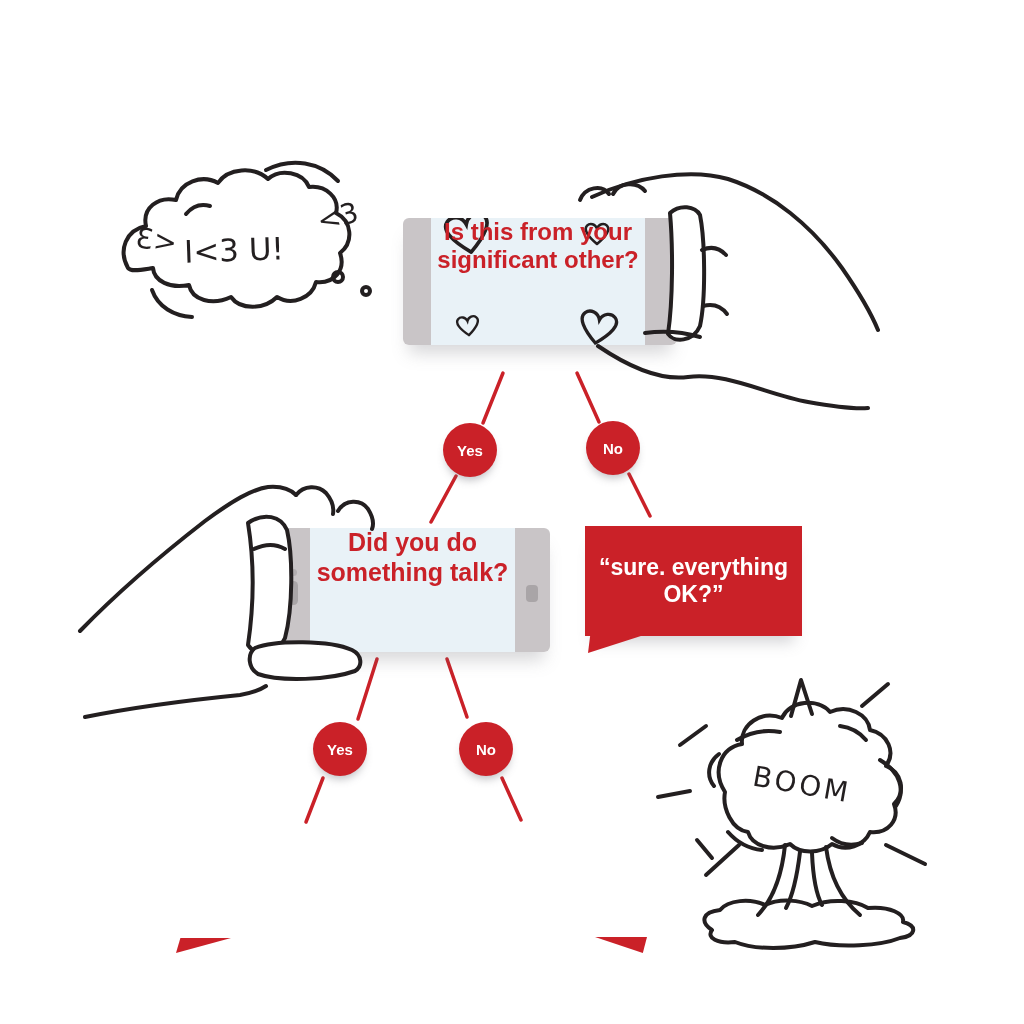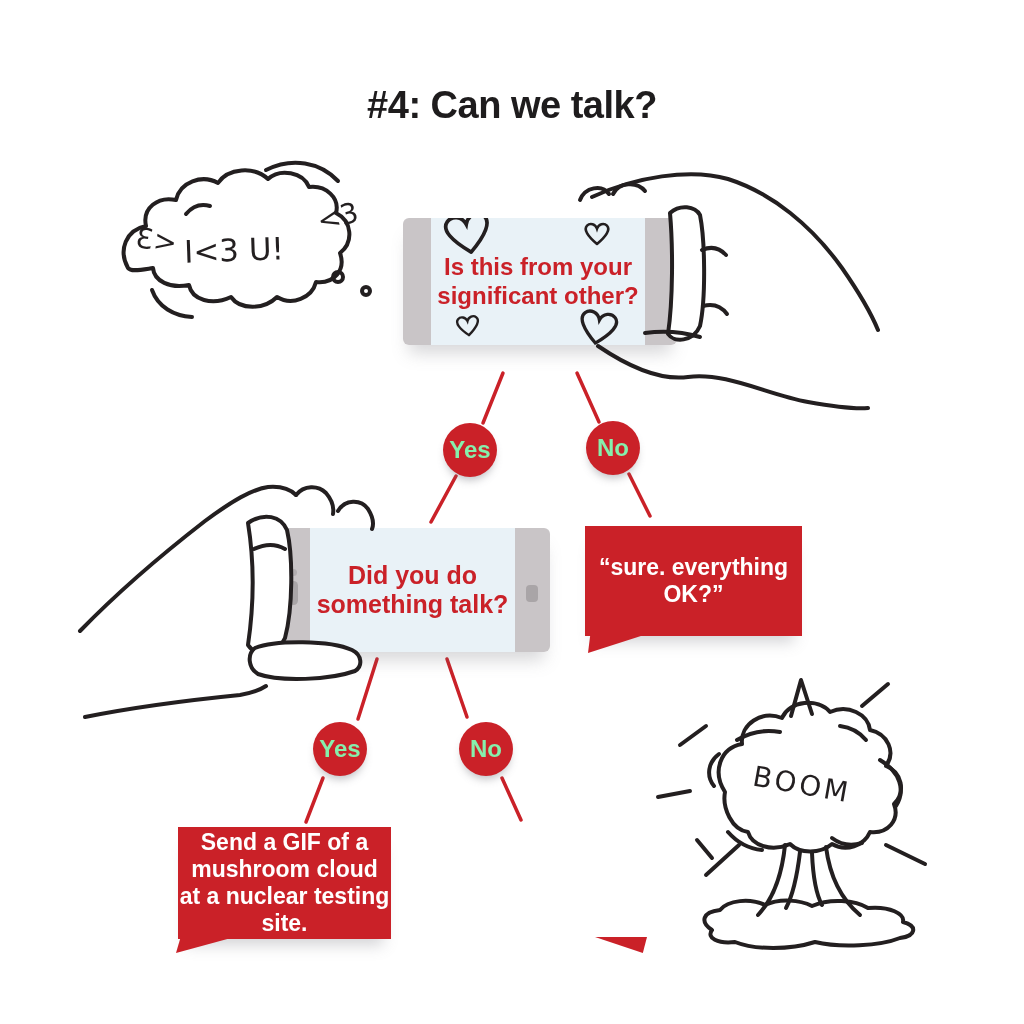--- a/index.html
+++ b/index.html
@@ -21,34 +21,34 @@
   .redline{stroke:#ca2128;stroke-width:3.5;fill:none;stroke-linecap:round;}
   
   .phone{
     display:flex;border-radius:6px;overflow:hidden;z-index:2;
     box-shadow:0 14px 16px -6px rgba(110,110,120,0.28);
   }
   #phone1{left:403px;top:218px;width:274px;height:127px;}
   #phone2{left:277px;top:528px;width:273px;height:124px;}
   .bezel{background:#c9c5c7;position:relative;flex:0 0 auto;}
   .screen{background:#e9f2f7;position:relative;flex:1 1 auto;overflow:hidden;
-    display:flex;align-items:center;justify-content:center;}
+    display:flex;align-items:flex-start;justify-content:center;}
   .screen-text{
     color:#ca2128;font-weight:bold;font-size:24px;line-height:1.18;text-align:center;
     width:100%;padding:0 2px;z-index:2;position:relative;
   }
   #phone2 .screen-text{font-size:25px;}
   .cam-dot{position:absolute;width:7px;height:7px;border-radius:50%;background:#b2aeb0;left:13px;top:41px;}
   .speaker-bar{position:absolute;width:9px;height:24px;border-radius:5px;background:#a9a5a7;left:12px;top:53px;}
   .home-btn{position:absolute;width:12px;height:17px;border-radius:4px;background:#a9a5a7;left:11px;top:57px;}
   .heart{position:absolute;z-index:1;}
   
   .badge{
-    width:54px;height:54px;border-radius:50%;background:#ca2128;color:#86efac;
-    font-weight:bold;font-size:24px;display:flex;align-items:center;justify-content:center;
+    width:54px;height:54px;border-radius:50%;background:#ca2128;color:#ffffff;
+    font-weight:bold;font-size:15px;display:flex;align-items:center;justify-content:center;
     z-index:2;box-shadow:0 6px 8px -3px rgba(110,110,120,0.45);
   }
   #yes1{left:443px;top:423px;} #no1{left:586px;top:421px;}
   #yes2{left:313px;top:722px;} #no2{left:459px;top:722px;}
   
   .bubble{
     background:#ca2128;color:#ffffff;font-weight:bold;font-size:23px;line-height:1.17;
     display:flex;align-items:center;justify-content:center;text-align:center;
     padding:6px 0;box-sizing:border-box;z-index:2;
     box-shadow:0 14px 14px -8px rgba(110,110,120,0.30);
@@ -117,21 +117,20 @@
       <path class="ink" d="M 886,845 L 925,864"></path>
       <path class="ink" d="M 739,845 L 706,875"></path>
       <path class="ink" d="M 697,840 L 712,858"></path>
       <path class="ink" d="M 737,740 Q 757,728 780,732"></path>
       <path class="ink" d="M 840,726 Q 856,728 866,740"></path>
       <path class="ink" d="M 832,838 Q 845,848 862,843"></path>
       <path class="ink" d="M 728,832 Q 742,848 762,850"></path>
     </g>
   </svg>
 
-  <div id="title" class="abs">#4: Can we talk?</div>
 
   <div id="thought-text" class="abs">I&lt;3 U!</div>
 
   <div id="boom-text" class="abs">BOOM</div>
 
   <div id="phone1" class="phone abs">
     <div class="bezel" style="width:28px;"></div>
     <div class="screen">
       <svg class="heart" style="left:4px;top:-8px;" width="66" height="48" viewBox="0 0 40 34">
         <g transform="rotate(-10 20 17)">
@@ -170,21 +169,20 @@
   </div>
 
   <div id="yes1" class="badge abs">Yes</div>
   <div id="no1" class="badge abs">No</div>
   <div id="yes2" class="badge abs">Yes</div>
   <div id="no2" class="badge abs">No</div>
 
   <div id="bubble-sure" class="bubble abs">“sure. everything OK?”</div>
   <div id="tail-sure" class="tail"></div>
 
-  <div id="bubble-gif" class="bubble abs">Send a GIF of a mushroom cloud at a nuclear testing site.</div>
   <div id="tail-gif" class="tail"></div>
 
   <div id="tail-actually" class="tail"></div>
 
   <svg id="hands-layer" class="abs" viewBox="0 0 1024 1024">
 
     <g>
       <path class="ink" stroke-width="4.5" d="M 592,197 C 635,177 690,168 728,179 C 772,193 812,226 842,268 C 858,291 871,313 878,330"></path>
       <path class="ink" stroke-width="4.5" d="M 580,200 C 585,187 602,184 609,194"></path>
       <path class="ink" stroke-width="4.5" d="M 613,194 C 619,182 637,181 645,191"></path>

